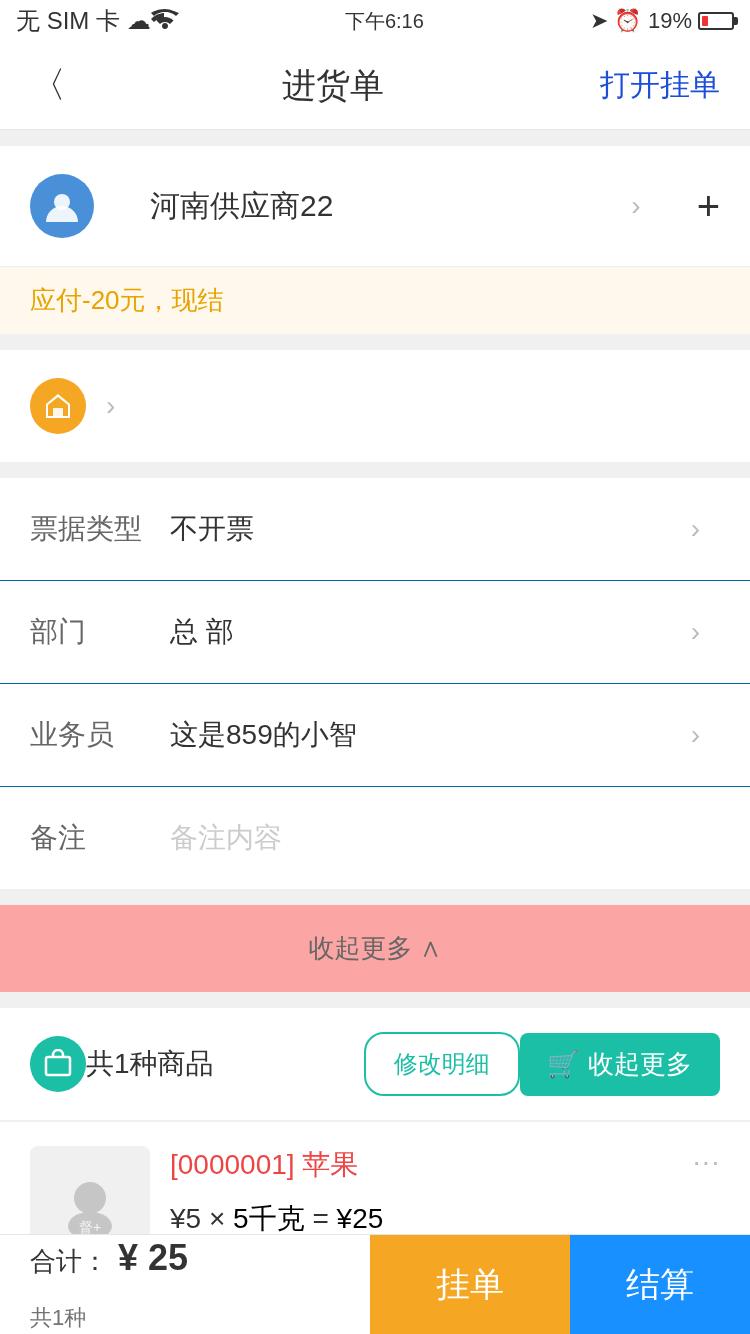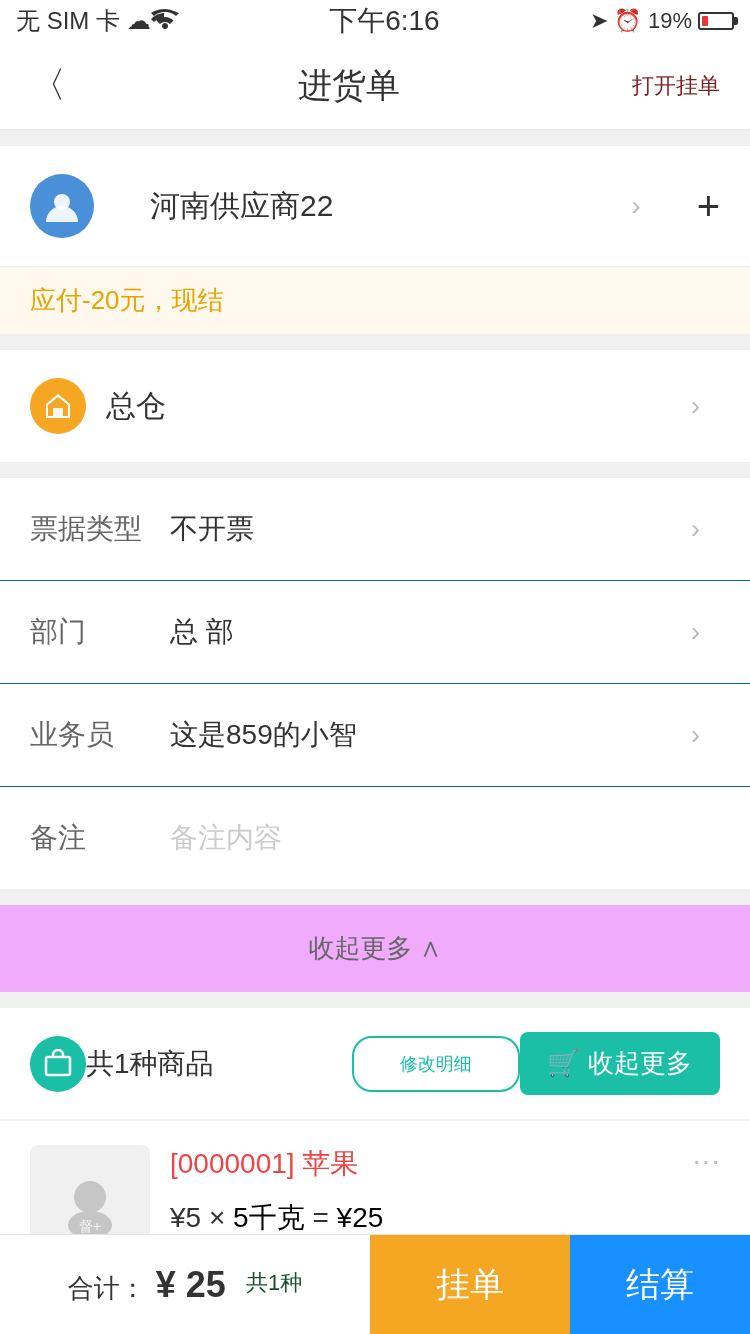--- a/index.html
+++ b/index.html
@@ -17,21 +17,21 @@
     .status-bar {
       background: #fff;
       height: 42px;
       display: flex;
       align-items: center;
       justify-content: space-between;
       padding: 0 16px;
       font-size: 24px;
     }
     .status-left { display: flex; align-items: center; font-size: 24px; }
-    .status-center { font-size: 28px; font-weight: 500; }
+    .status-center { font-size: 20px; font-weight: 500; }
     .status-right { display: flex; align-items: center; gap: 6px; font-size: 22px; }
     .battery-icon {
       display: inline-flex; align-items: center;
       border: 2px solid #333; border-radius: 3px;
       width: 36px; height: 18px; padding: 2px; position: relative;
     }
     .battery-icon::after {
       content: '';
       position: absolute; right: -6px; top: 50%; transform: translateY(-50%);
       width: 4px; height: 8px; background: #333; border-radius: 0 2px 2px 0;
@@ -43,21 +43,21 @@
       background: #fff;
       height: 88px;
       display: flex;
       align-items: center;
       justify-content: space-between;
       padding: 0 30px;
       border-bottom: 1px solid #e5e5e5;
     }
     .nav-back { font-size: 36px; color: #333; cursor: pointer; }
     .nav-title { font-size: 34px; font-weight: 500; }
-    .nav-action { font-size: 22px; color: #7f1d1d; }
+    .nav-action { font-size: 30px; color: #1d4ed8; }
 
     
     .section {
       background: #fff;
       margin-bottom: 16px;
     }
 
     
     .supplier-row {
       display: flex;
@@ -103,21 +103,21 @@
       padding: 32px 30px;
       border-bottom: 1px solid #0369a1;
       background: #fff;
     }
     .form-label { color: #666; font-size: 28px; width: 140px; flex-shrink: 0; }
     .form-value { flex: 1; font-size: 28px; color: #333; }
     .form-placeholder { flex: 1; font-size: 28px; color: #ccc; }
 
     
     .collapse-row {
-      background: #f0abfc;
+      background: #fca5a5;
       display: flex; align-items: flex-end; justify-content: center;
       padding: 26px;
       color: #666; font-size: 26px;
     }
 
     
     .product-header {
       background: #fff;
       display: flex; align-items: center;
       padding: 24px 30px;
@@ -125,21 +125,21 @@
     }
     .product-icon {
       width: 56px; height: 56px; border-radius: 50%;
       background: #1abfa5;
       display: flex; align-items: center; justify-content: center;
       color: #fff; font-size: 26px; flex-shrink: 0;
     }
     .product-count { flex: 1; font-size: 28px; }
     .btn-outline {
       border: 2px solid #1abfa5; border-radius: 20px;
-      padding: 14px 46px; font-size: 18px; color: #1abfa5;
+      padding: 14px 28px; font-size: 24px; color: #1abfa5;
       background: #fff; cursor: pointer;
     }
     .btn-primary {
       border: none; border-radius: 8px;
       padding: 14px 28px; font-size: 26px; color: #fff;
       background: #1abfa5; cursor: pointer;
       display: flex; align-items: center; gap: 8px;
     }
 
     
@@ -165,25 +165,25 @@
     
     .bottom-bar {
       position: fixed;
       bottom: 0; left: 0; width: 750px;
       height: 100px;
       display: flex; align-items: center;
       background: #fff;
       border-top: 1px solid #e5e5e5;
     }
     .total-section {
-      flex: 1; padding: 0 30px; display: flex; flex-direction: row; justify-content: center; gap: 20px;
+      flex: 1; padding: 0 30px; display: flex; flex-direction: column; justify-content: center; gap: 20px;
     }
     .total-label { font-size: 26px; color: #333; display: flex; align-items: baseline; gap: 10px; }
     .total-amount { font-size: 36px; font-weight: 600; color: #333; }
-    .total-sub { font-size: 22px; color: #14532d; margin-top: 4px; }
+    .total-sub { font-size: 22px; color: #737373; margin-top: 4px; }
     .btn-hang {
       width: 200px; height: 100px;
       background: #f5a623; color: #fff;
       font-size: 34px; border: none; cursor: pointer;
       display: flex; align-items: center; justify-content: center;
     }
     .btn-settle {
       width: 180px; height: 100px;
       background: #1890ff; color: #fff;
       font-size: 34px; border: none; cursor: pointer;
@@ -240,21 +240,20 @@
 </div>
 
 <div class="section">
   <div class="warehouse-row">
     <div class="warehouse-icon">
       <svg width="32" height="32" viewBox="0 0 32 32">
           <path d="M4 14v14h24V14L16 4 4 14zm12-7l10 8v11H6V15l10-8z" fill="#fff"></path>
           <rect x="11" y="18" width="10" height="10" fill="#fff" opacity="0.9"></rect>
         </svg>
     </div>
-    <span class="warehouse-name">总仓</span>
     <span class="arrow-right">›</span>
   </div>
 </div>
 
 <div class="section">
   <div class="form-row">
     <span class="form-label">票据类型</span>
     <span class="form-value">不开票</span>
     <span class="arrow-right">›</span>
   </div>

